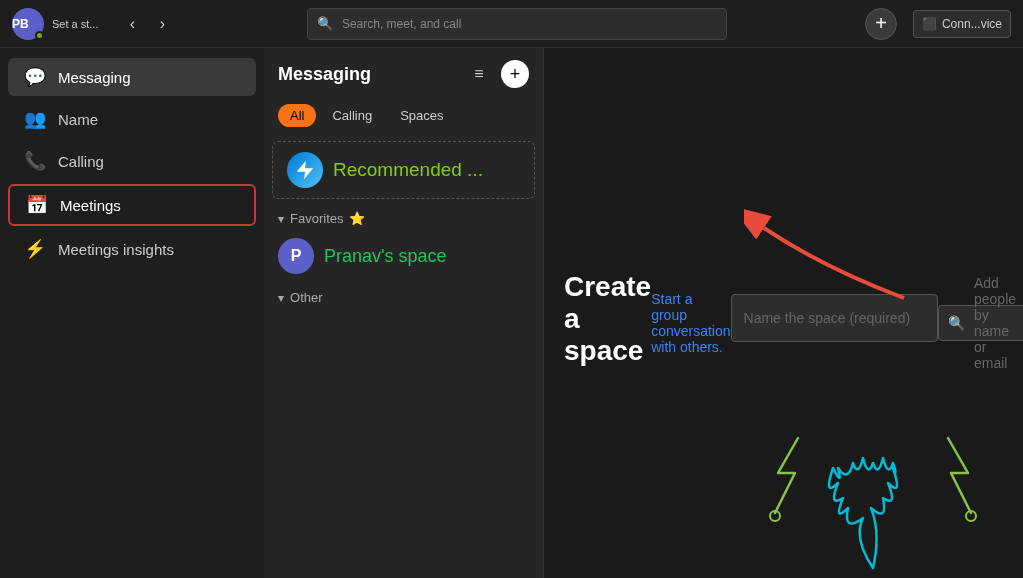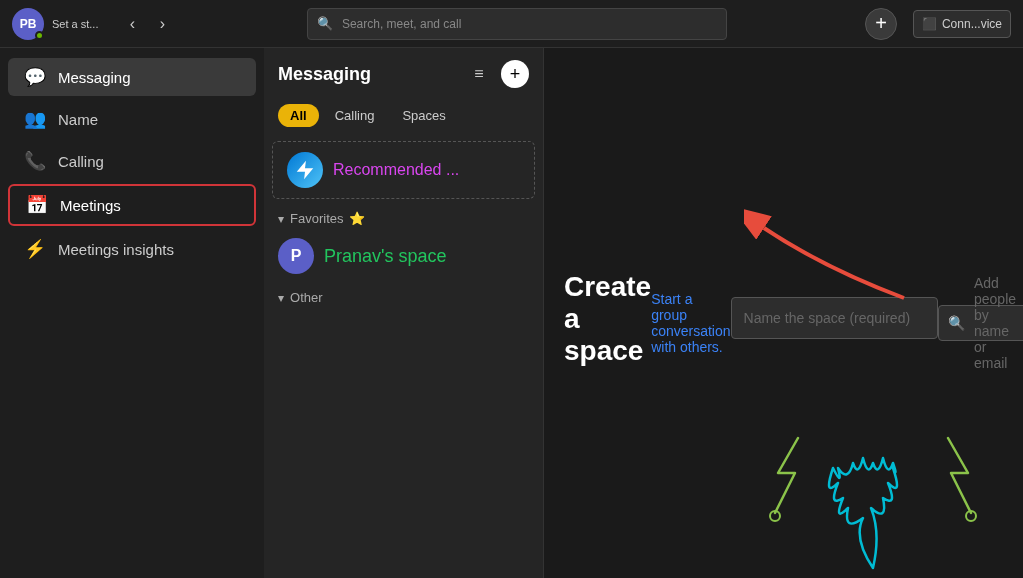--- a/index.html
+++ b/index.html
@@ -25,21 +25,20 @@
       flex-shrink: 0;
       border-bottom: 1px solid #333;
     }
     .avatar {
       width: 32px;
       height: 32px;
       border-radius: 50%;
       background: #5b5fc7;
       display: flex;
       align-items: center;
-      justify-content: center;
       font-size: 12px;
       font-weight: 600;
       position: relative;
       flex-shrink: 0;
     }
     .avatar-status {
       width: 9px;
       height: 9px;
       border-radius: 50%;
       background: #6bb700;
@@ -203,23 +202,23 @@
     .filter-tab {
       padding: 4px 12px;
       border-radius: 14px;
       font-size: 13px;
       cursor: pointer;
       border: none;
       background: transparent;
       color: #ccc;
     }
     .filter-tab.active {
-      background: #eab308;
+      background: #f97316;
       color: #000;
-      font-weight: 700;
+      font-weight: 400;
     }
 
     
     .recommended-item {
       display: flex;
       align-items: center;
       gap: 10px;
       padding: 10px 14px;
       border: 1px dashed #555;
       margin: 4px 8px;
@@ -231,22 +230,22 @@
       height: 36px;
       border-radius: 50%;
       background: linear-gradient(135deg, #0078d4, #4fc3f7);
       display: flex;
       align-items: center;
       justify-content: center;
       font-size: 18px;
       flex-shrink: 0;
     }
     .rec-text {
-      font-size: 16px;
-      color: #d946ef;
+      font-size: 19px;
+      color: #84cc16;
     }
 
     
     .section-header {
       display: flex;
       align-items: center;
       gap: 6px;
       padding: 8px 14px 4px;
       font-size: 13px;
       color: #aaa;
@@ -302,21 +301,21 @@
       font-weight: 600;
       color: #fff;
       margin-bottom: 8px;
     }
     .create-space-subtitle {
       font-size: 14px;
       color: #3b82f6;
     }
     .space-name-input {
       width: 340px;
-      height: 42px;
+      height: 48px;
       background: #2d2d2d;
       border: 1px solid #555;
       border-radius: 4px;
       color: #aaa;
       font-size: 14px;
       padding: 0 12px;
       margin-bottom: 10px;
       outline: none;
     }
     .space-name-input::placeholder { color: #666; }

